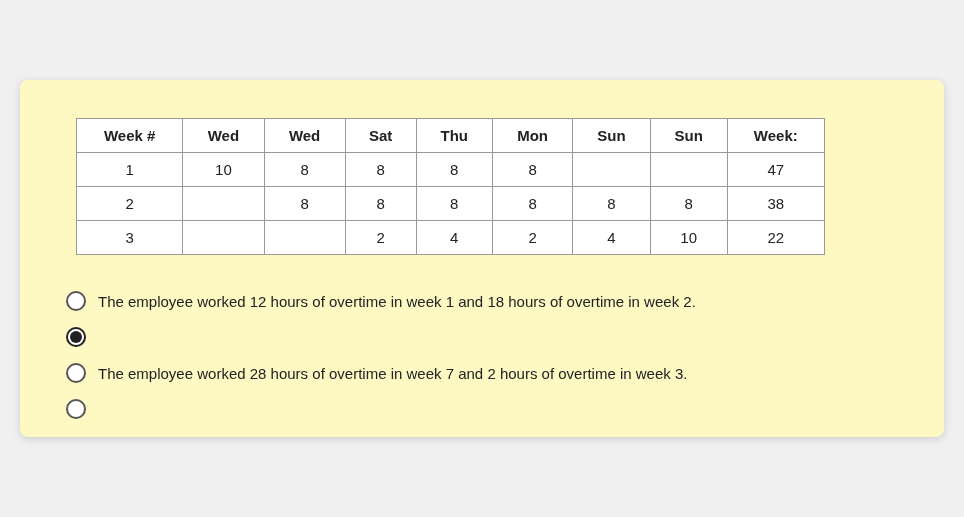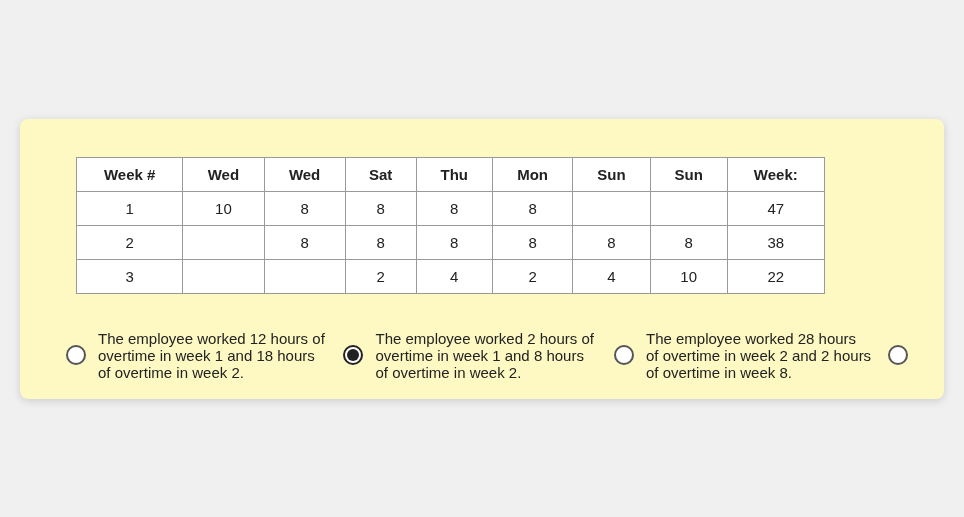--- a/index.html
+++ b/index.html
@@ -68,20 +68,21 @@
       font-weight: bold;
     }
 
     table td {
       background: #fff;
     }
 
     .options-container {
       margin-top: 36px;
       display: flex;
+      flex-direction: column;
       gap: 16px;
       margin-left: 10px;
     }
 
     .option-item {
       display: flex;
       align-items: center;
       gap: 12px;
       font-size: 15px;
       color: #222;
@@ -176,23 +177,22 @@
 
   <div class="options-container" id="options-container">
   <div class="option-item">
         <div class="radio-outer"></div>
         <span>The employee worked 12 hours of overtime in week 1 and 18 hours of overtime in week 2.</span>
       </div>
       <div class="option-item">
         <div class="radio-outer selected">
           <div class="radio-inner"></div>
         </div>
-        <span>The employee worked 2 hours of overtime in week 1 and 8 hours of overtime in week 2.</span>
       </div>
       <div class="option-item">
         <div class="radio-outer"></div>
-        <span>The employee worked 28 hours of overtime in week 2 and 2 hours of overtime in week 8.</span>
+        <span>The employee worked 28 hours of overtime in week 7 and 2 hours of overtime in week 3.</span>
       </div>
       <div class="option-item">
         <div class="radio-outer"></div>
       </div>
     </div>
 </div>
 
 </body></html>

